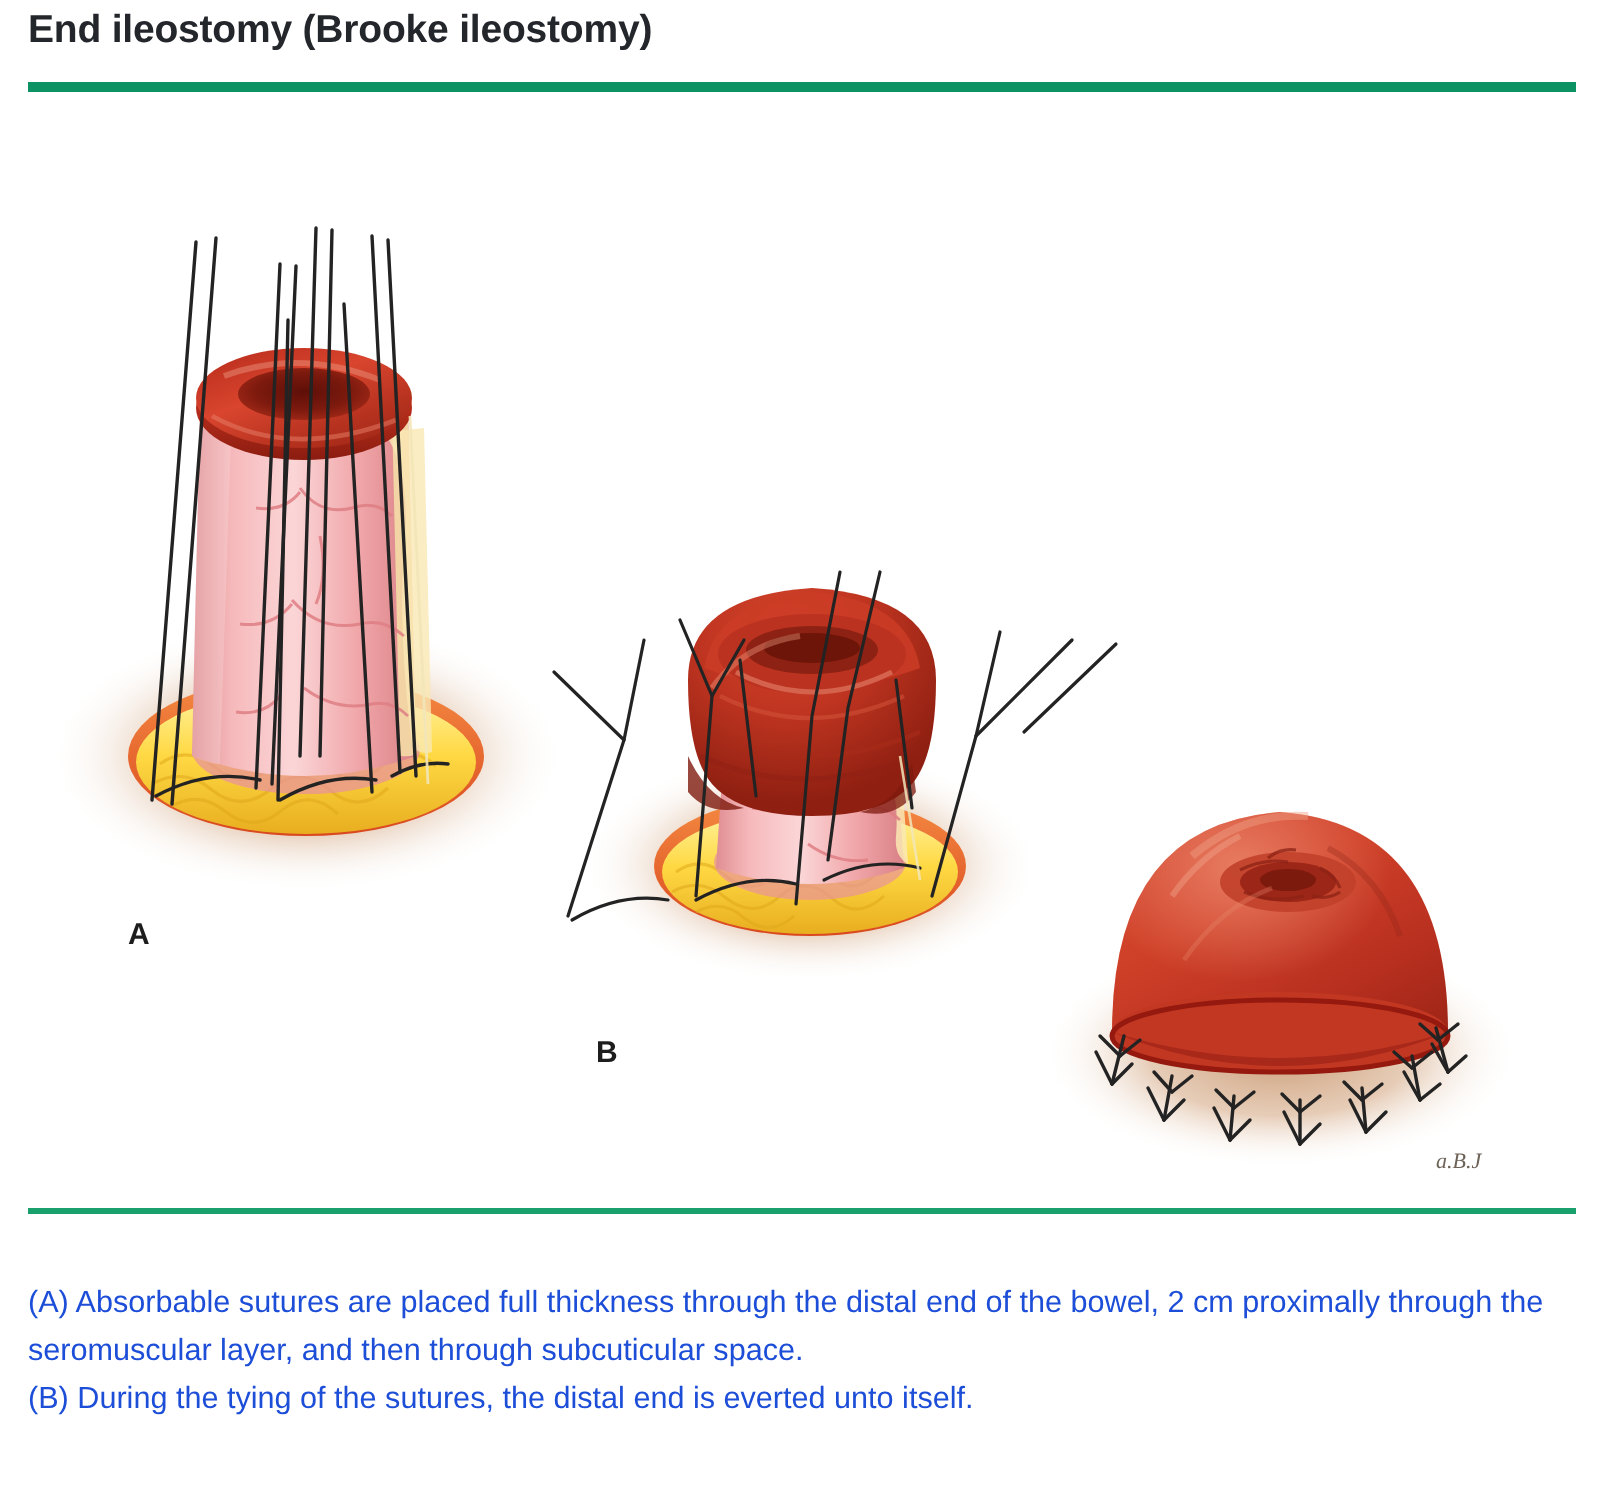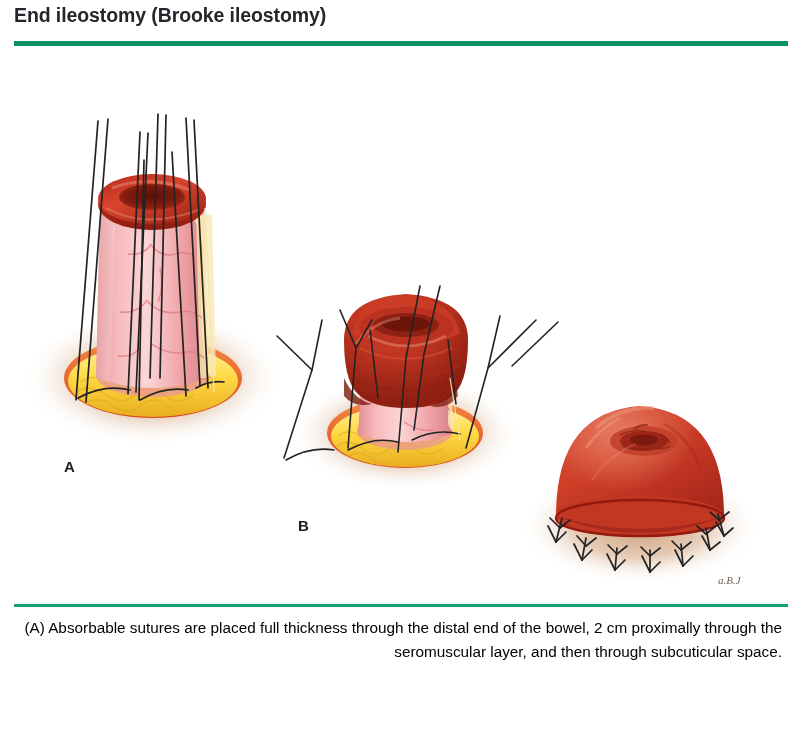--- a/index.html
+++ b/index.html
@@ -52,26 +52,25 @@
     top: 48px;
     width: 799px;
     height: 553px;
   }
   .illustration svg {
     display: block;
   }
   .caption {
     position: absolute;
     left: 14px;
-    top: 616px;
+    top: 640px;
     width: 768px;
     font-size: 15.3px;
     line-height: 24.2px;
-    color: #000000;
-    text-align: right;
+    color: #1d4ed8;
   }
   .caption div {
     white-space: pre-wrap;
   }
   .panel-label {
     font-family: "Liberation Sans", sans-serif;
     font-size: 15px;
     font-weight: bold;
     fill: #1d1d1d;
   }
@@ -340,15 +339,16 @@
 
         <text class="panel-label" x="534" y="569">C</text>
       </g>
     </svg>
   </div>
 
   <div class="rule-bottom"></div>
 
   <div class="caption">
     <div>(A) Absorbable sutures are placed full thickness through the distal end of the bowel, 2 cm proximally through the seromuscular layer, and then through subcuticular space.</div>
+    <div>(B) During the tying of the sutures, the distal end is everted unto itself.</div>
   </div>
 
 </div>
 
 </body></html>

